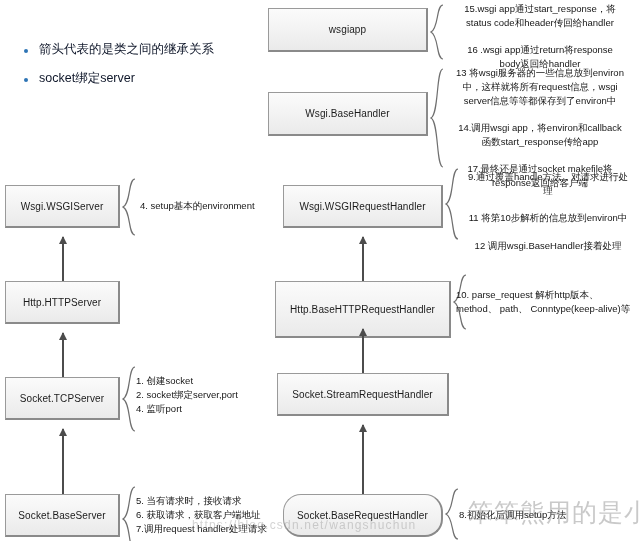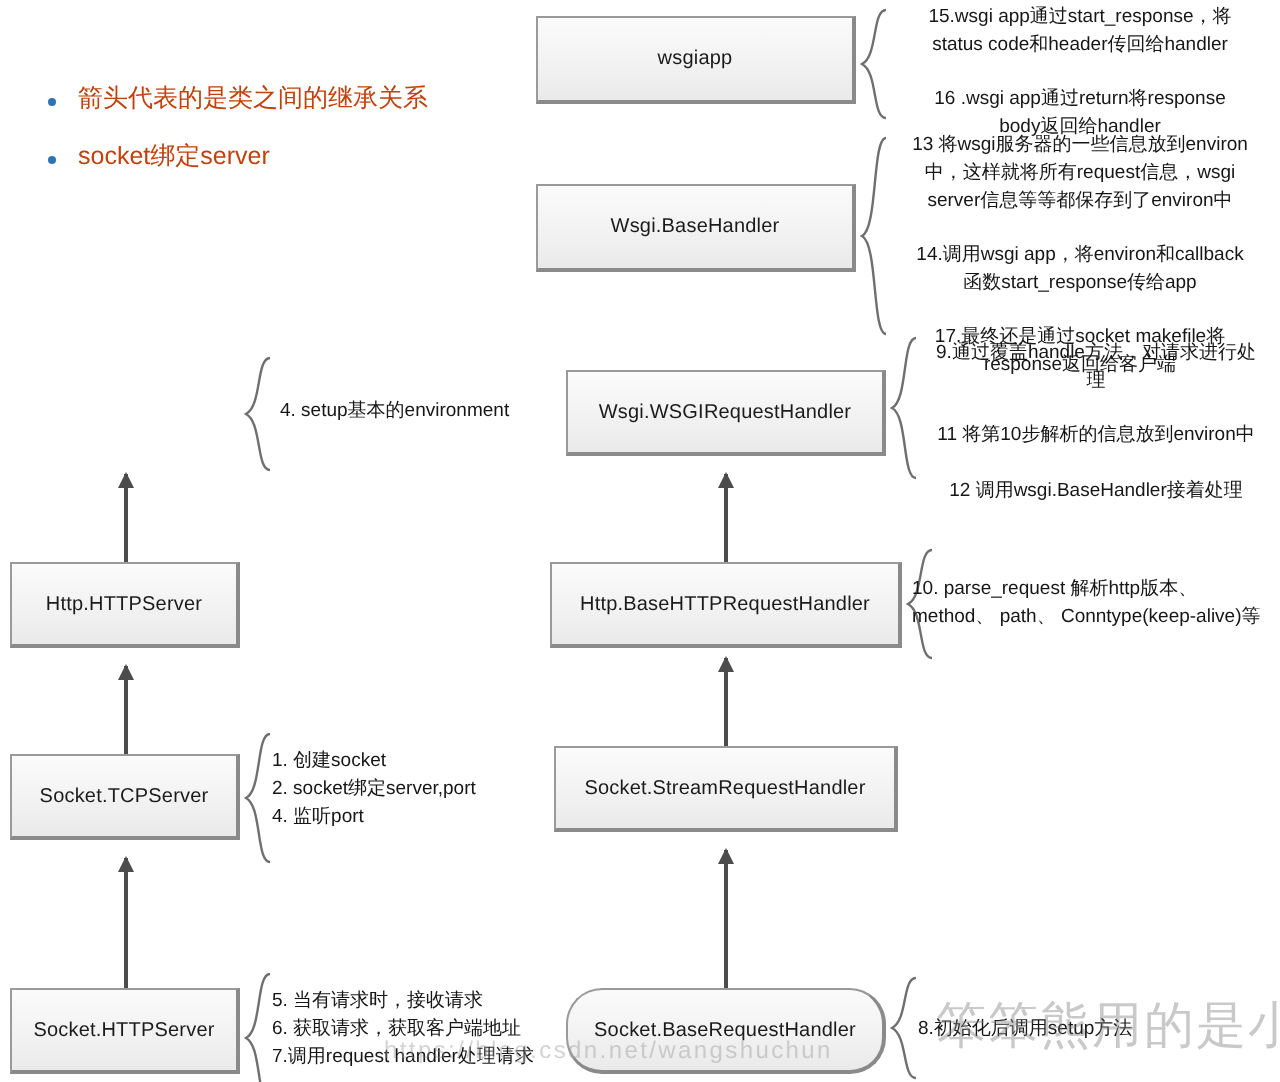--- a/index.html
+++ b/index.html
@@ -60,21 +60,21 @@
   
   .bullets{position:absolute;left:24px;top:42px;}
   .bullet-row{display:flex;align-items:flex-start;margin-bottom:14px;}
   .bullet-dot{
     width:4px;height:4px;border-radius:50%;
     background:#2e74b5;
     margin-top:7px;margin-right:11px;flex:none;
   }
   .bullet-text{
     font-size:12.5px;
-    color:#c2410c;
+    color:#0f172a;
     line-height:1.2;
     white-space:nowrap;
   }
 
   
   .wm-url{
     position:absolute;
     left:192px;top:518px;
     font-size:12px;
     color:rgba(150,150,150,0.42);
@@ -101,31 +101,34 @@
     <div class="bullet-row">
       <span class="bullet-dot"></span>
       <span class="bullet-text">箭头代表的是类之间的继承关系</span>
     </div>
     <div class="bullet-row">
       <span class="bullet-dot"></span>
       <span class="bullet-text">socket绑定server</span>
     </div>
   </div>
 
+  <div class="cbox" style="left:5px;top:185px;width:115px;height:43px;">
+    <span>Wsgi.WSGIServer</span>
+  </div>
 
   <div class="cbox" style="left:5px;top:281px;width:115px;height:43px;">
     <span>Http.HTTPServer</span>
   </div>
 
   <div class="cbox" style="left:5px;top:377px;width:115px;height:43px;">
     <span>Socket.TCPServer</span>
   </div>
 
   <div class="cbox" style="left:5px;top:494px;width:115px;height:43px;">
-    <span>Socket.HTTPServer</span>
+    <span>Socket.BaseServer</span>
   </div>
 
   <div class="arrow" style="left:62px;top:237px;height:44px;">
     <div class="shaft"></div>
       <div class="head"></div>
   </div>
   <div class="arrow" style="left:62px;top:333px;height:44px;">
     <div class="shaft"></div>
       <div class="head"></div>
   </div>
@@ -139,21 +142,21 @@
   </div>
 
   <div class="cbox" style="left:268px;top:92px;width:160px;height:44px;">
     <span>Wsgi.BaseHandler</span>
   </div>
 
   <div class="cbox" style="left:283px;top:185px;width:160px;height:43px;">
     <span>Wsgi.WSGIRequestHandler</span>
   </div>
 
-  <div class="cbox" style="left:275px;top:281px;width:176px;height:43px;">
+  <div class="cbox" style="left:275px;top:281px;width:176px;height:57px;">
     <span>Http.BaseHTTPRequestHandler</span>
   </div>
 
   <div class="cbox" style="left:277px;top:373px;width:172px;height:43px;">
     <span>Socket.StreamRequestHandler</span>
   </div>
 
   <div class="cbox" style="left:283px;top:494px;width:160px;height:43px;border-radius:18px;">
     <span>Socket.BaseRequestHandler</span>
   </div>

